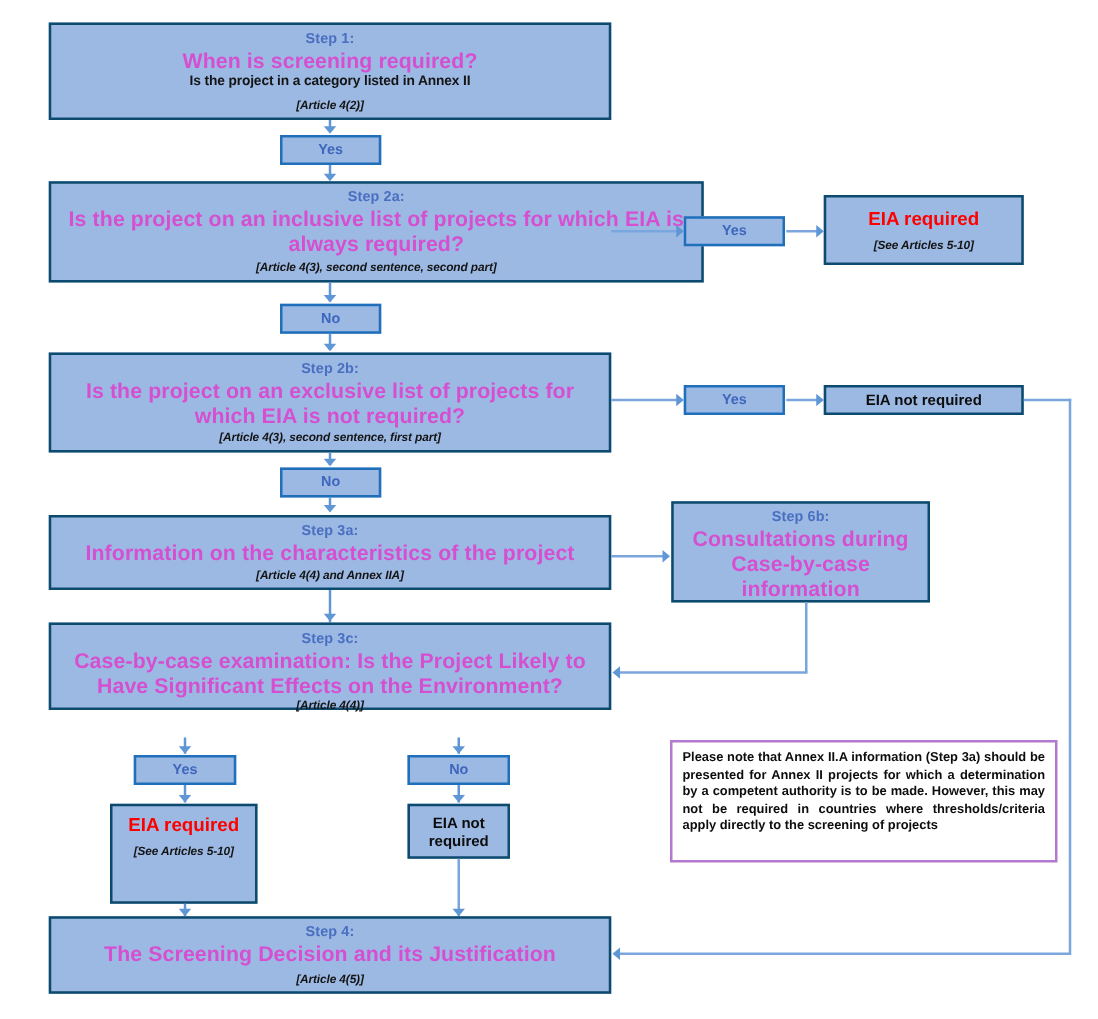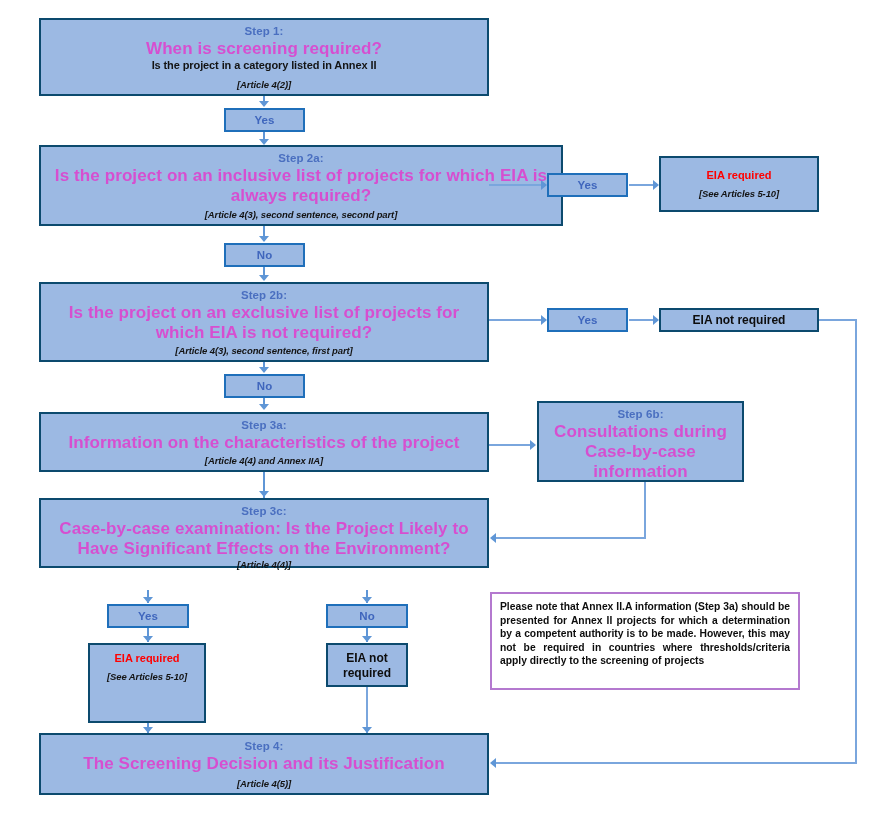--- a/index.html
+++ b/index.html
@@ -64,21 +64,21 @@
     justify-content: center;
     color: #3f66bd;
     font-weight: bold;
     font-size: 11.5px;
   }
 
   
   .res-title-red {
     color: #ff0000;
     font-weight: bold;
-    font-size: 11px;
+    font-size: 15px;
   }
   .res-title-black {
     color: #0d0d0d;
     font-weight: bold;
     font-size: 12px;
   }
 
   
   .note {
     position: absolute;
@@ -270,21 +270,21 @@
   <div class="conn dark" style="left:366px; top:628px; width:2px; height:14px;"></div>
   <div class="arrow-down" style="left:362px; top:636px;"></div>
 
   <div class="box center-v" style="left:326px; top:643px; width:82px; height:44px;">
     <div class="res-title-black">EIA not required</div>
   </div>
 
   <div class="conn" style="left:366px; top:687px; width:2px; height:46px;"></div>
   <div class="arrow-down" style="left:362px; top:727px;"></div>
 
-  <div class="note" style="left:490px; top:592px; width:310px; height:98px;">
+  <div class="note" style="left:536px; top:592px; width:310px; height:98px;">
     <span>Please note that Annex II.A information (Step 3a) should be presented for Annex II projects for which a determination by a competent authority is to be made. However, this may not be required in countries where thresholds/criteria apply directly to the screening of projects</span>
   </div>
 
   <div class="box" style="left:39px; top:733px; width:450px; height:62px;">
     <div class="step-title">Step 4:</div>
     <div class="step-q">The Screening Decision and its Justification</div>
     <div class="spacer-sm" style="height:8px;"></div>
     <div class="step-ref">[Article 4(5)]</div>
   </div>
 

